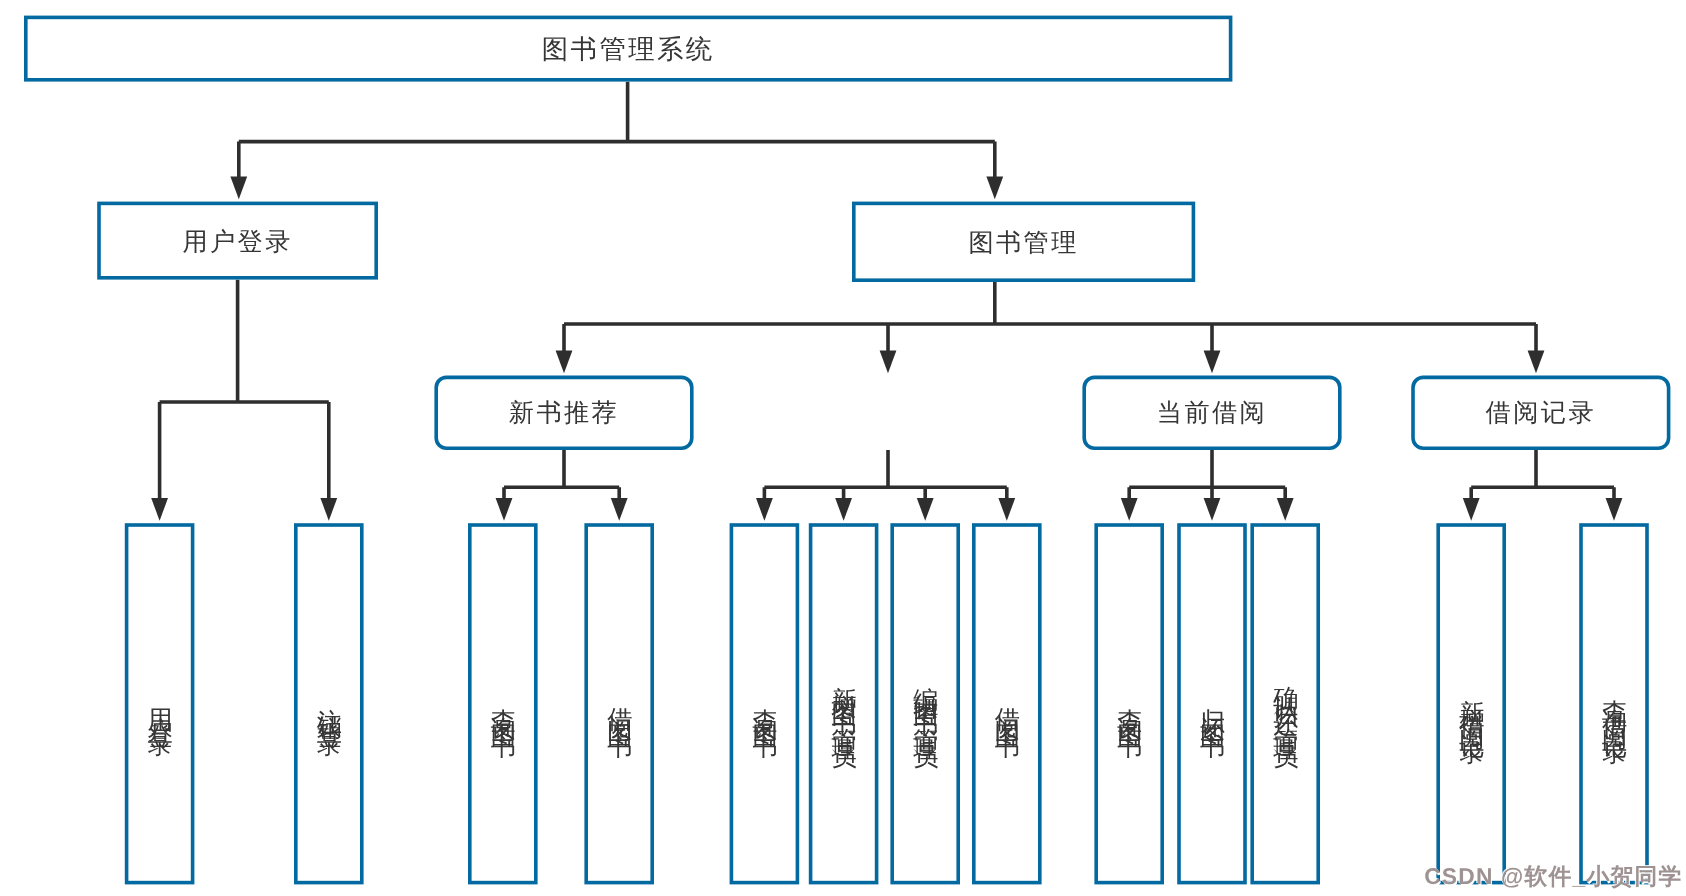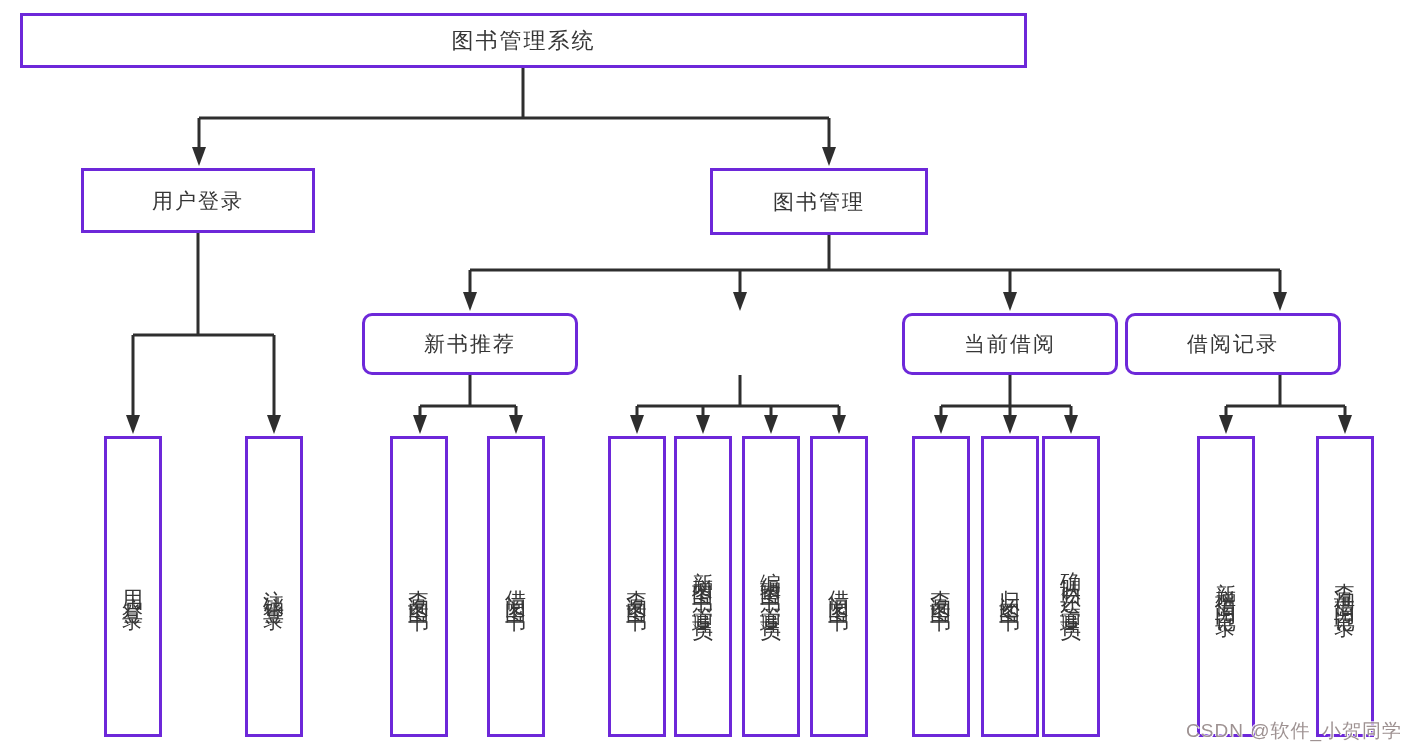--- a/index.html
+++ b/index.html
@@ -8,32 +8,32 @@
     width:1405px;height:747px;
     background:#ffffff;
     font-family:"Liberation Sans", sans-serif;
     color:#363636;
     overflow:hidden;
   }
   .wires{position:absolute;left:0;top:0;}
   .box{
     position:absolute;
     box-sizing:border-box;
-    border:3px solid #6d28d9;
+    border:3px solid #0369a1;
     background:#ffffff;
     display:flex;align-items:center;justify-content:center;
     font-size:21px;
     letter-spacing:2px;
     z-index:2;
   }
   .root{left:20px;top:13px;width:1007px;height:55px;font-size:22px;}
   .l2a{left:81px;top:168px;width:234px;height:65px;}
-  .l2b{left:710px;top:168px;width:218px;height:67px;}
+  .l2b{left:710px;top:168px;width:286px;height:67px;}
   .l3{top:313px;width:216px;height:62px;border-radius:10px;}
-  .l3a{left:362px;} .l3b{left:632px;} .l3c{left:902px;text-align:right;} .l3d{left:1125px;}
+  .l3a{left:362px;} .l3b{left:632px;} .l3c{left:902px;text-align:right;} .l3d{left:1176px;}
   .leaf{top:436px;width:58px;height:301px;}
   .leaf span{
     writing-mode:vertical-rl;
     text-orientation:mixed;
     font-size:21px;
     letter-spacing:7px;
     line-height:1;
     white-space:nowrap;
   }
   .lf1{left:104px;} .lf2{left:245px;}
@@ -42,20 +42,21 @@
   .lf9{left:912px;} .lf10{left:981px;} .lf11{left:1042px;}
   .lf12{left:1197px;} .lf13{left:1316px;}
   .watermark{
     position:absolute;
     right:3px;bottom:3px;
     font-size:19px;
     color:#9e9292;
     text-shadow:1px 1px 0 #ffffff, -1px -1px 0 rgba(255,255,255,0.85);
     letter-spacing:1px;
     z-index:3;
+    font-weight:bold;
   }
 </style>
 </head>
 <body>
 
 <div class="canvas">
 
   <svg class="wires" width="1405" height="747" viewBox="0 0 1405 747">
     <g stroke="#2e2e2e" stroke-width="3" fill="none">
       <path d="M523 68 V118 M199 118 H829 M199 118 V152 M829 118 V152"></path>

